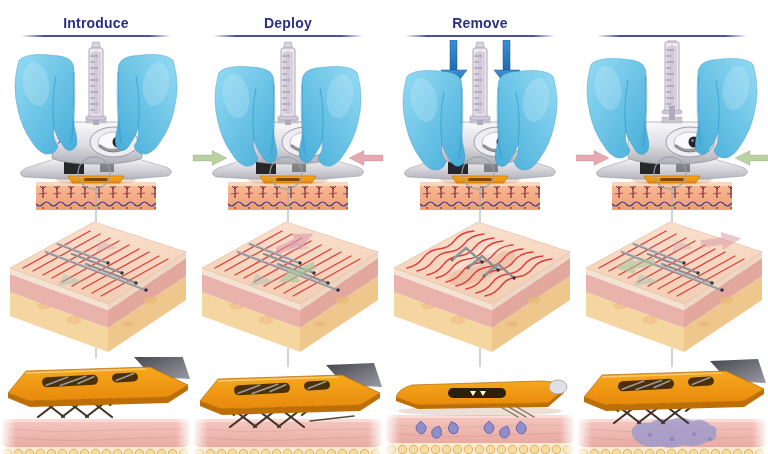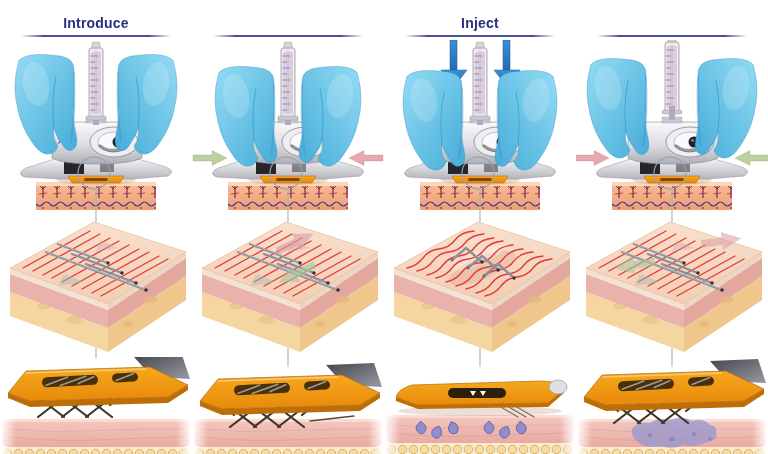--- a/index.html
+++ b/index.html
@@ -265,20 +265,21 @@
       <line x1="96" y1="140" x2="96" y2="150" stroke="#b0b6bc" stroke-width="1.2"></line>
     </svg>
     <svg class="row bot" width="192" height="109" viewBox="0 0 192 109">
       <use href="#cbase"></use>
       <use href="#crossn" transform="translate(0,-2)"></use>
       <use href="#plate" transform="translate(0,-2)"></use>
     </svg>
   </section>
 
   <section class="panel" style="left:192px">
+    <h2 class="title">Deploy</h2>
     <div class="underline"></div>
     <svg class="row top" width="192" height="170" viewBox="0 0 192 170">
       <use href="#skinstrip"></use>
       <use href="#devbody"></use>
       <use href="#syringe"></use>
       <use href="#glove" transform="translate(16,14)"></use>
       <use href="#glove" transform="translate(176,14) scale(-1,1)"></use>
       <use href="#sidearrow" transform="translate(18,118)" style="color:#b9d2a0"></use>
       <use href="#sidearrow" transform="translate(174,118) rotate(180)" style="color:#e8a7b1"></use>
       <use href="#magnifier"></use>
@@ -295,21 +296,21 @@
     <svg class="row bot" width="192" height="109" viewBox="0 0 192 109">
       <line x1="96" y1="0" x2="96" y2="10" stroke="#b0b6bc" stroke-width="1.2"></line>
       <use href="#cbase"></use>
       <use href="#crossn" transform="translate(0,8)"></use>
       <line x1="118" y1="64" x2="162" y2="59" stroke="#5a4a38" stroke-width="1.3" stroke-linecap="round"></line>
       <use href="#plate" transform="translate(0,6)"></use>
     </svg>
   </section>
 
   <section class="panel" style="left:384px">
-    <h2 class="title">Inject</h2>
+    <h2 class="title">Remove</h2>
     <div class="underline"></div>
     <svg class="row top" width="192" height="170" viewBox="0 0 192 170">
       <use href="#skinstrip"></use>
       <use href="#devbody"></use>
       <use href="#syringe"></use>
       <g>
         <rect x="66" y="0" width="7" height="32" fill="url(#blueArrowG)" stroke="#1a5a9a" stroke-width=".5"></rect>
         <polygon points="57,30 70,47 83,30" fill="url(#blueArrowG)" stroke="#1a5a9a" stroke-width=".5"></polygon>
         <rect x="119" y="0" width="7" height="32" fill="url(#blueArrowG)" stroke="#1a5a9a" stroke-width=".5"></rect>
         <polygon points="110,30 123,47 136,30" fill="url(#blueArrowG)" stroke="#1a5a9a" stroke-width=".5"></polygon>

